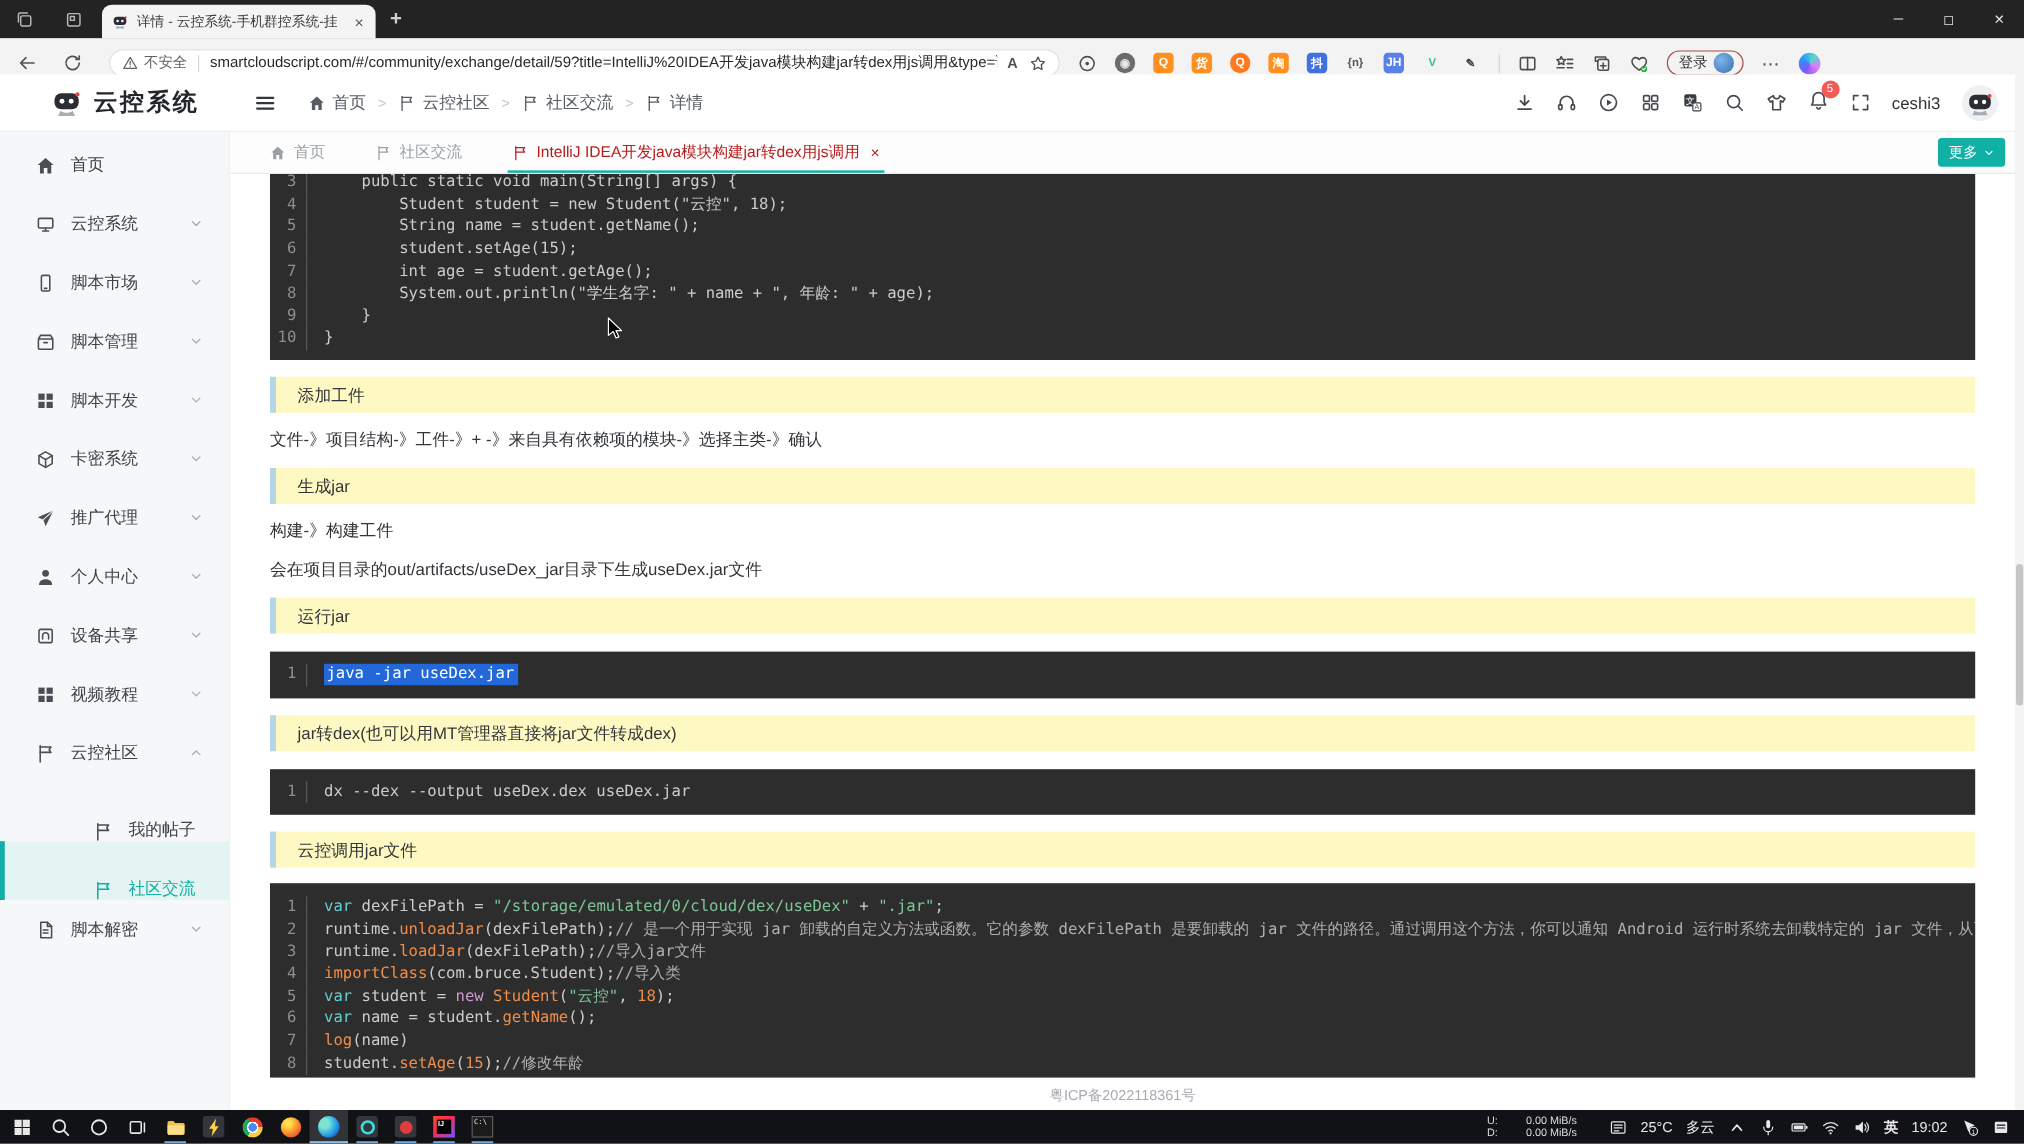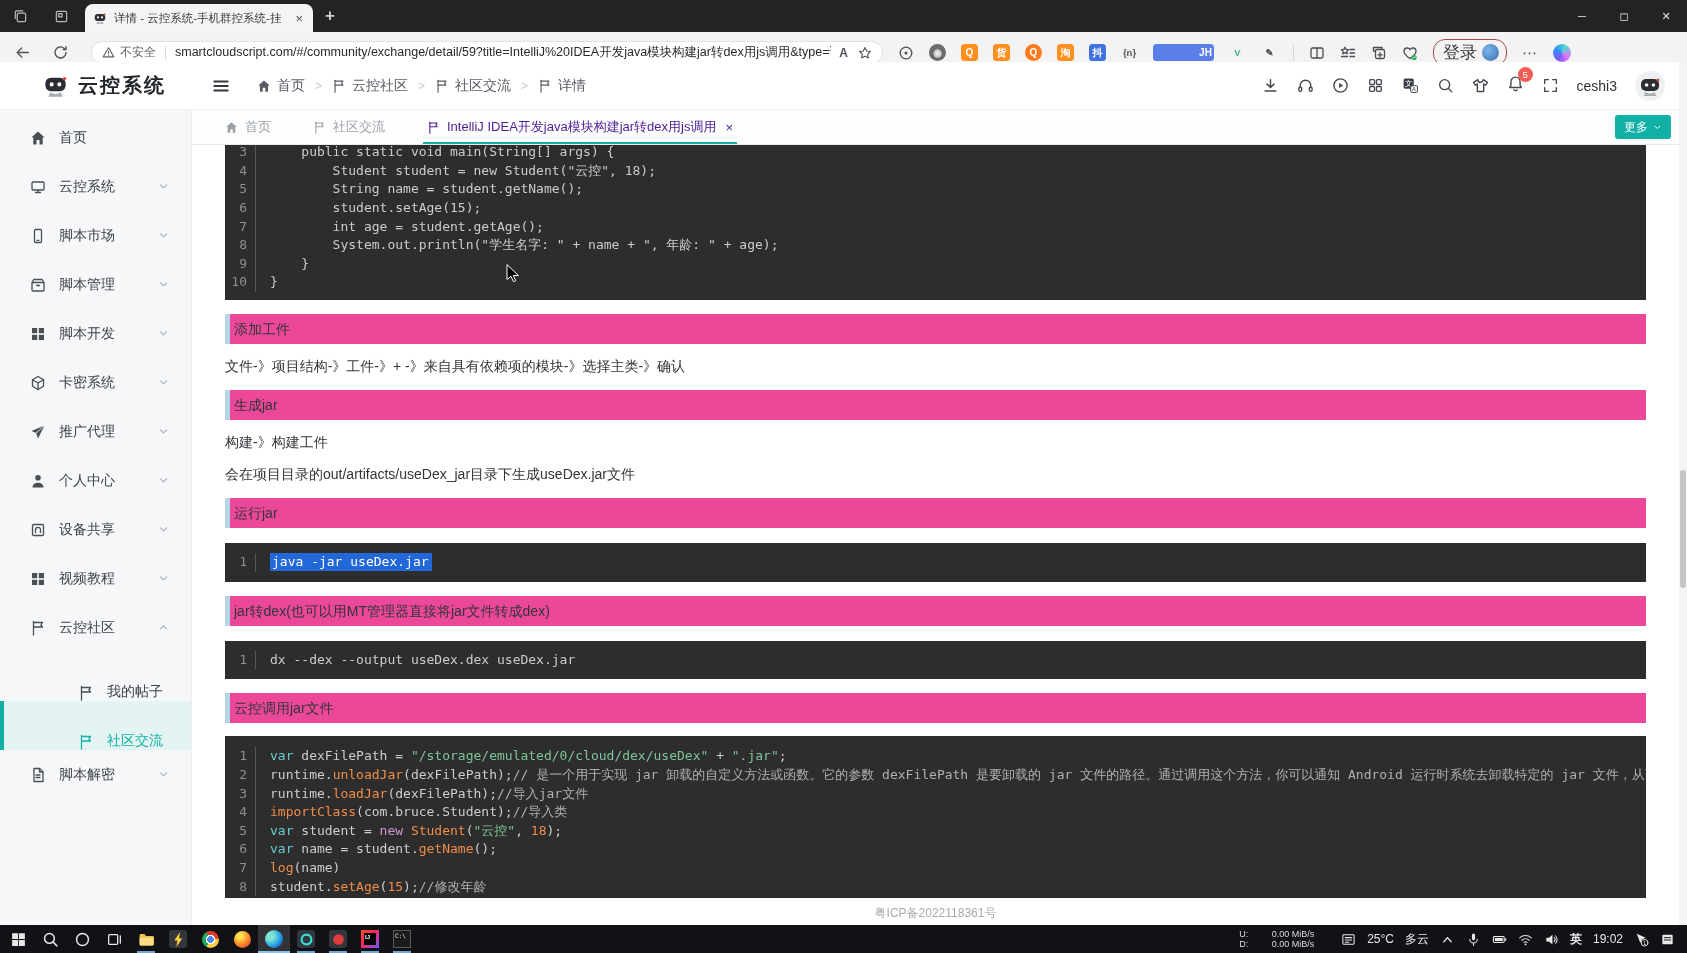--- a/index.html
+++ b/index.html
@@ -36,21 +36,21 @@
   .pill-star{width:14px;height:14px;color:#4f5357;margin-left:6px;}
   .tb-right{display:flex;align-items:center;gap:15px;margin-left:15px;}
   .tb-right .g-icn{width:16px;height:16px;color:#4a4e52;}
   .ext{width:17px;height:17px;border-radius:3.5px;display:flex;align-items:center;justify-content:center;
        font-size:10px;font-weight:bold;}
   .ext.circle{border-radius:50%;}
   .ext.plain{background:transparent !important;font-size:9.5px;}
   .tb-sep{width:1px;height:16px;background:#d4d4d4;}
   .login-pill{display:flex;align-items:center;gap:5px;border:1.5px solid #a94b42;border-radius:12px;
               padding:1px 7px 1px 9px;}
-  .login-label{font-size:17px;color:#333;}
+  .login-label{font-size:12px;color:#333;}
   .login-avatar{width:17px;height:17px;border-radius:50%;background:radial-gradient(circle at 35% 35%,#7db5e8,#3a6fb0);}
   .dots{font-size:15px;color:#4a4e52;letter-spacing:1px;}
   .copilot{width:18px;height:18px;border-radius:50%;
            background:conic-gradient(from 210deg,#7a5af8,#2e90fa,#53d8cb,#e478fa,#7a5af8);}
 
   
   .appheader{position:absolute;top:62px;left:0;right:0;height:48px;background:#fff;border-bottom:1px solid #f0f0f0;
              display:flex;align-items:center;box-sizing:border-box;}
   .logo{display:flex;align-items:center;gap:9px;margin-left:42px;}
   .logo-icn{width:27px;height:27px;}
@@ -79,21 +79,21 @@
   .sb-item.active .sb-icn{color:#10b0a5;}
   .sb-chev{margin-left:auto;margin-right:22px;width:11px;height:11px;color:#a9adb4;}
   .active-bar{position:absolute;left:0;top:0;bottom:0;width:4px;background:#10b0a5;}
 
   
   .right-col{position:absolute;top:110px;left:192px;right:0;bottom:28px;background:#fff;}
   .app-tabbar{position:absolute;top:0;left:0;right:0;height:35px;background:#fdfdfd;border-bottom:1px solid #e7eaee;
               display:flex;align-items:stretch;padding-left:33px;gap:42px;box-sizing:border-box;}
   .app-tab{display:flex;align-items:center;gap:7px;font-size:13px;color:#9aa0a8;position:relative;}
   .app-tab .icn{width:13px;height:13px;}
-  .app-tab.active{color:#4c1d95;}
+  .app-tab.active{color:#b91c1c;}
   .app-tab.active::after{content:"";position:absolute;left:-4px;right:-4px;bottom:0;height:2px;background:#10b0a5;}
   .tab-x{font-size:13px;margin-left:2px;}
   .more-btn{position:absolute;right:16px;top:5px;height:24px;padding:0 9px;background:#10b0a5;border-radius:3px;
             color:#fff;font-size:12px;display:flex;align-items:center;gap:5px;}
   .more-btn .icn{width:9px;height:9px;color:#fff;}
 
   
   .content{position:absolute;top:35px;left:0;right:0;bottom:0;background:#fff;overflow:hidden;
            padding:0 41px 0 33px;box-sizing:border-box;}
   .codeblock{background:#2d2d2d;overflow:hidden;margin:15px 0 0 0;}
@@ -101,22 +101,22 @@
   .codeblock.single{padding:10px 0;}
   .codeblock.tall{margin-top:13px;height:162px;padding-top:11px;box-sizing:border-box;}
   .codeline{display:flex;height:18.65px;line-height:18.65px;font-family:"DejaVu Sans Mono",monospace;font-size:13px;
             white-space:pre;color:#cccccc;}
   .ln{flex:0 0 22px;text-align:right;color:#8f8f8f;}
   .gsep{flex:0 0 1px;background:#585858;margin-left:8px;}
   .codetext{padding-left:14px;overflow:hidden;}
   .tok-kw{color:#67cdcc;} .tok-kw2{color:#cc99cd;} .tok-fn{color:#f08d49;}
   .tok-str{color:#7ec699;} .tok-num{color:#f08d49;} .tok-com{color:#b0b0b0;}
   .tok-sel{background:#2368d9;color:#fff;padding:1px 3px 2px 2px;}
-  .heading{margin:14px 0 0 0;height:30px;line-height:30px;background:#ec4899;border-left:5px solid #b7d5e8;
-           padding-left:4px;font-size:14px;color:#323539;}
+  .heading{margin:14px 0 0 0;height:30px;line-height:30px;background:#fef9c3;border-left:5px solid #b7d5e8;
+           padding-left:18px;font-size:14px;color:#323539;}
   .para{margin:12px 0 0 0;font-size:14px;line-height:20px;color:#323539;}
   .page-footer{margin-top:7px;text-align:center;font-size:12px;color:#a8abb2;}
 
   
   .page-scrollbar{position:absolute;top:62px;right:0;width:8px;bottom:28px;background:#f4f4f4;z-index:30;}
   .page-scrollbar .thumb{position:absolute;top:408px;left:1px;width:6px;height:118px;background:#c6c6c6;border-radius:3px;}
 
   
   .taskbar{position:absolute;left:0;right:0;bottom:0;height:28px;background:#101216;display:flex;align-items:center;z-index:40;}
   .tb-app{width:32px;height:28px;display:flex;align-items:center;justify-content:center;position:relative;flex:0 0 auto;}
@@ -224,21 +224,21 @@
           </svg>
         </span>
       <span id="ext-icons" style="display:flex;align-items:center;gap:15px;">
           <span class="ext circle" style="background: rgb(107, 107, 107); color: rgb(232, 232, 232);">◉</span>
           <span class="ext square" style="background: rgb(255, 143, 31); color: rgb(255, 255, 255);">Q</span>
           <span class="ext square" style="background: rgb(255, 143, 31); color: rgb(255, 255, 255);">货</span>
           <span class="ext circle" style="background: rgb(255, 122, 31); color: rgb(255, 255, 255);">Q</span>
           <span class="ext square" style="background: rgb(255, 143, 31); color: rgb(255, 255, 255);">淘</span>
           <span class="ext square" style="background: rgb(63, 114, 224); color: rgb(255, 255, 255);">抖</span>
           <span class="ext plain" style="color: rgb(85, 85, 85);">{n}</span>
-          <span class="ext square" style="background: rgb(91, 127, 232); color: rgb(255, 255, 255); padding-left: 44px;">JH</span>
+          <span class="ext square" style="background: rgb(91, 127, 232); color: rgb(255, 255, 255);">JH</span>
           <span class="ext plain" style="color: rgb(66, 184, 131);">V</span>
           <span class="ext plain" style="color: rgb(68, 68, 68);">✎</span>
         </span>
       <span class="tb-sep"></span>
       <span class="icn g-icn">
           <svg viewBox="0 0 16 16" fill="none" stroke="currentColor" stroke-width="1.3" stroke-linecap="round" stroke-linejoin="round" xmlns="http://www.w3.org/2000/svg">
             <rect x="2" y="3" width="12" height="10" rx="1.5"></rect>
             <path d="M8 3v10"></path>
           </svg>
         </span>

